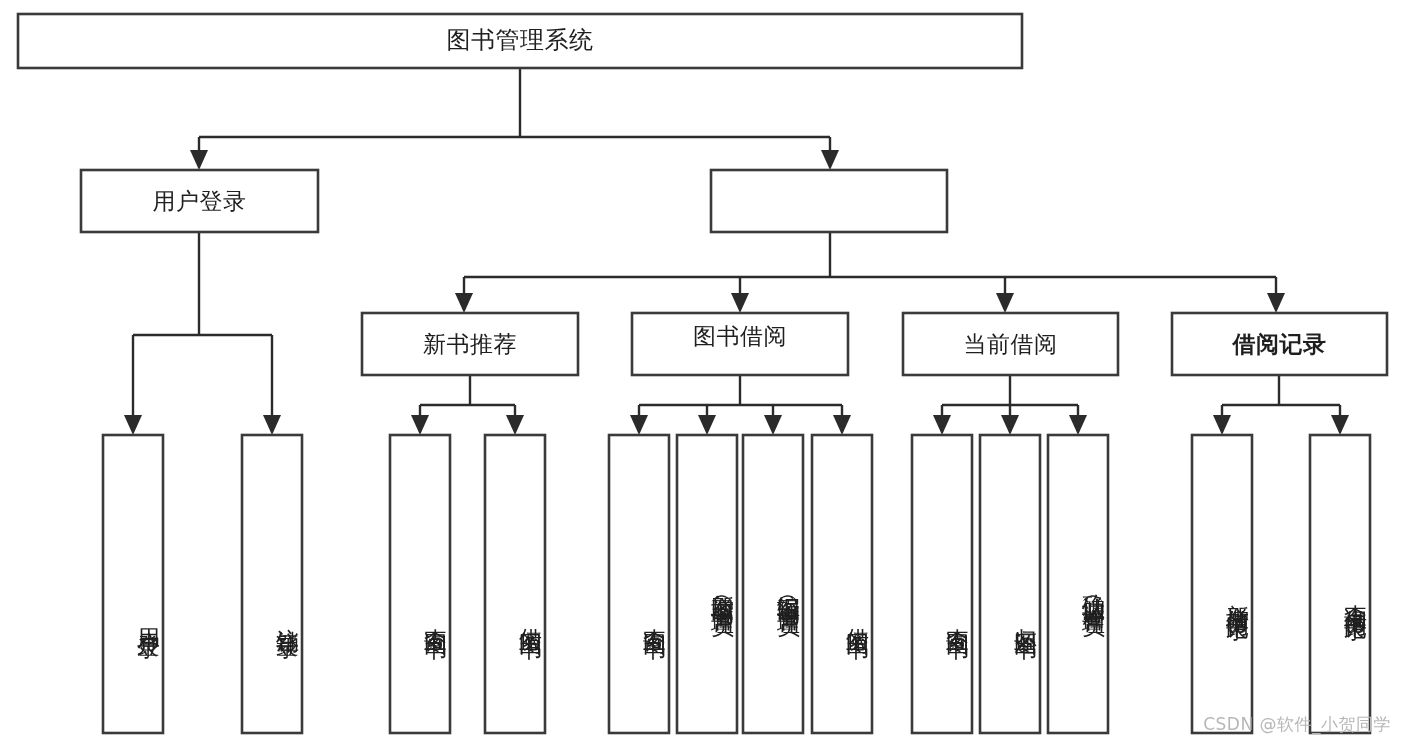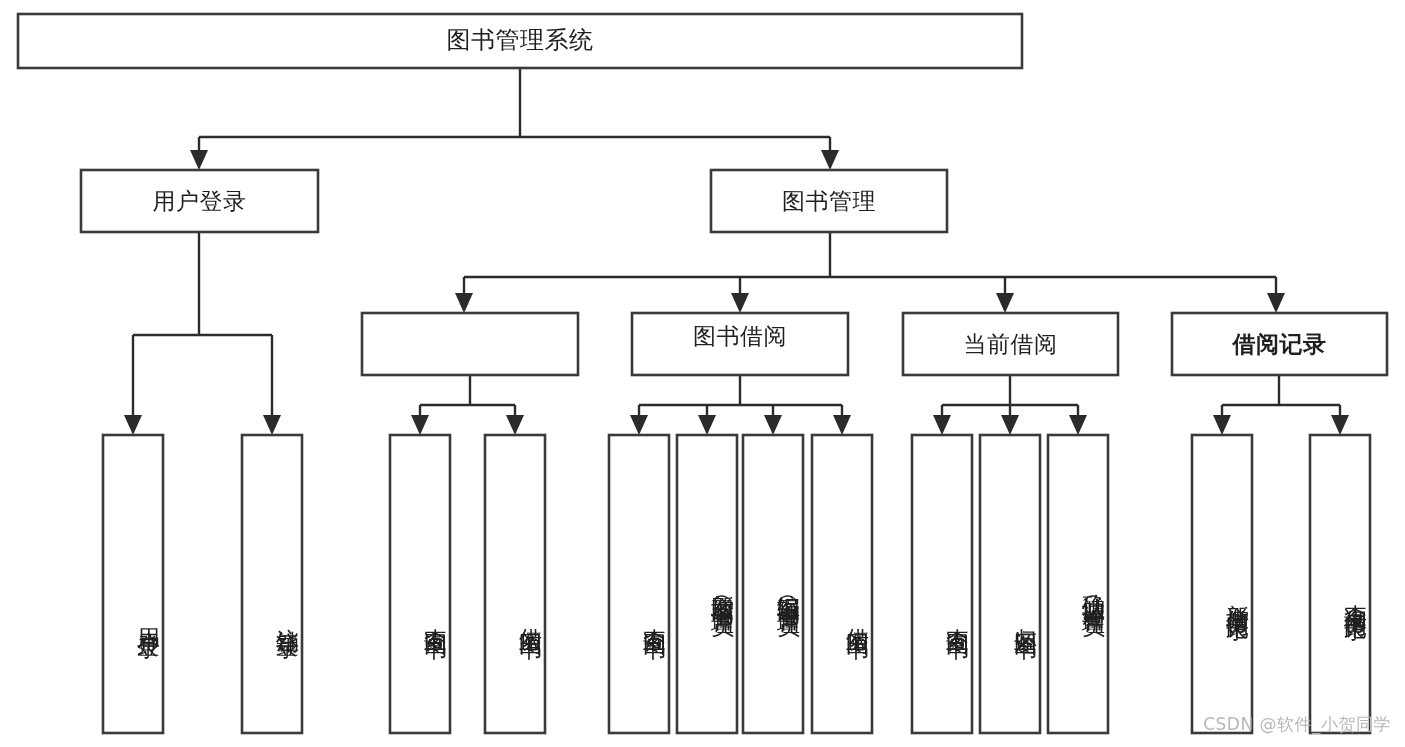--- a/index.html
+++ b/index.html
@@ -186,22 +186,22 @@
     <rect class="node-box" x="980" y="435" width="60" height="298"></rect>
     <rect class="node-box" x="1048" y="435" width="60" height="298"></rect>
 
     <rect class="node-box" x="1192" y="435" width="60" height="298"></rect>
     <rect class="node-box" x="1310" y="435" width="60" height="298"></rect>
   </svg>
 
   <div class="node-label horizontal root" style="left:18px; top:14px; width:1004px; height:54px;">图书管理系统</div>
 
   <div class="node-label horizontal" style="left:81px; top:170px; width:237px; height:62px;">用户登录</div>
-  <div class="node-label horizontal" style="left:711px; top:170px; width:236px; height:62px;">图书管理</div>
-
+
+  <div class="node-label horizontal" style="left:362px; top:313px; width:216px; height:62px;">新书推荐</div>
   <div class="node-label horizontal" style="left:632px; top:313px; width:216px; height:46px;">图书借阅</div>
   <div class="node-label horizontal" style="left:903px; top:313px; width:215px; height:62px;text-align:center;">当前借阅</div>
   <div class="node-label horizontal" style="left:1172px; top:313px; width:215px; height:62px;font-weight:bold;">借阅记录</div>
 
   <div class="node-label vertical" style="left:103px; top:493px; width:60px; height:240px;">用户登录</div>
   <div class="node-label vertical" style="left:242px; top:493px; width:60px; height:240px;">注销登录</div>
 
   <div class="node-label vertical" style="left:390px; top:493px; width:60px; height:240px;">查询图书</div>
   <div class="node-label vertical" style="left:485px; top:493px; width:60px; height:240px;">借阅图书</div>
 

